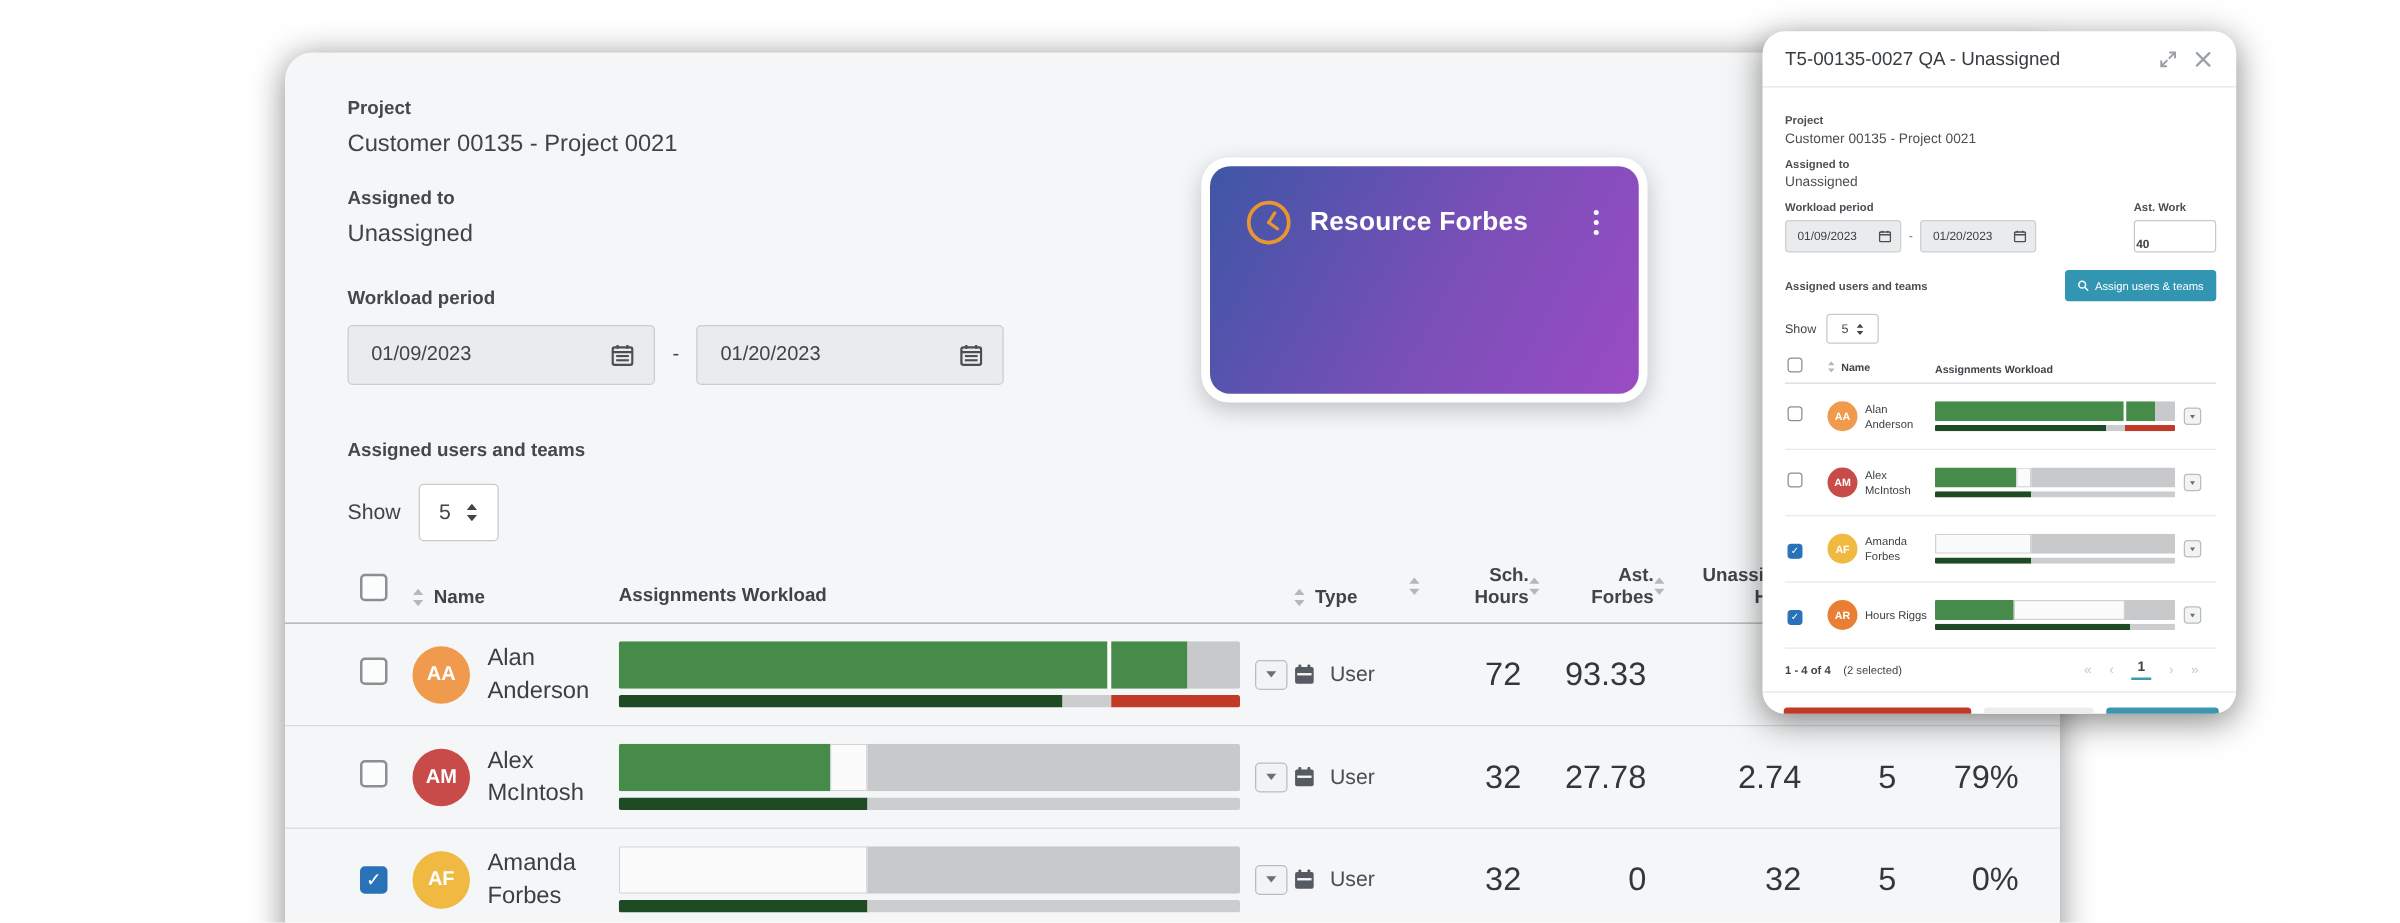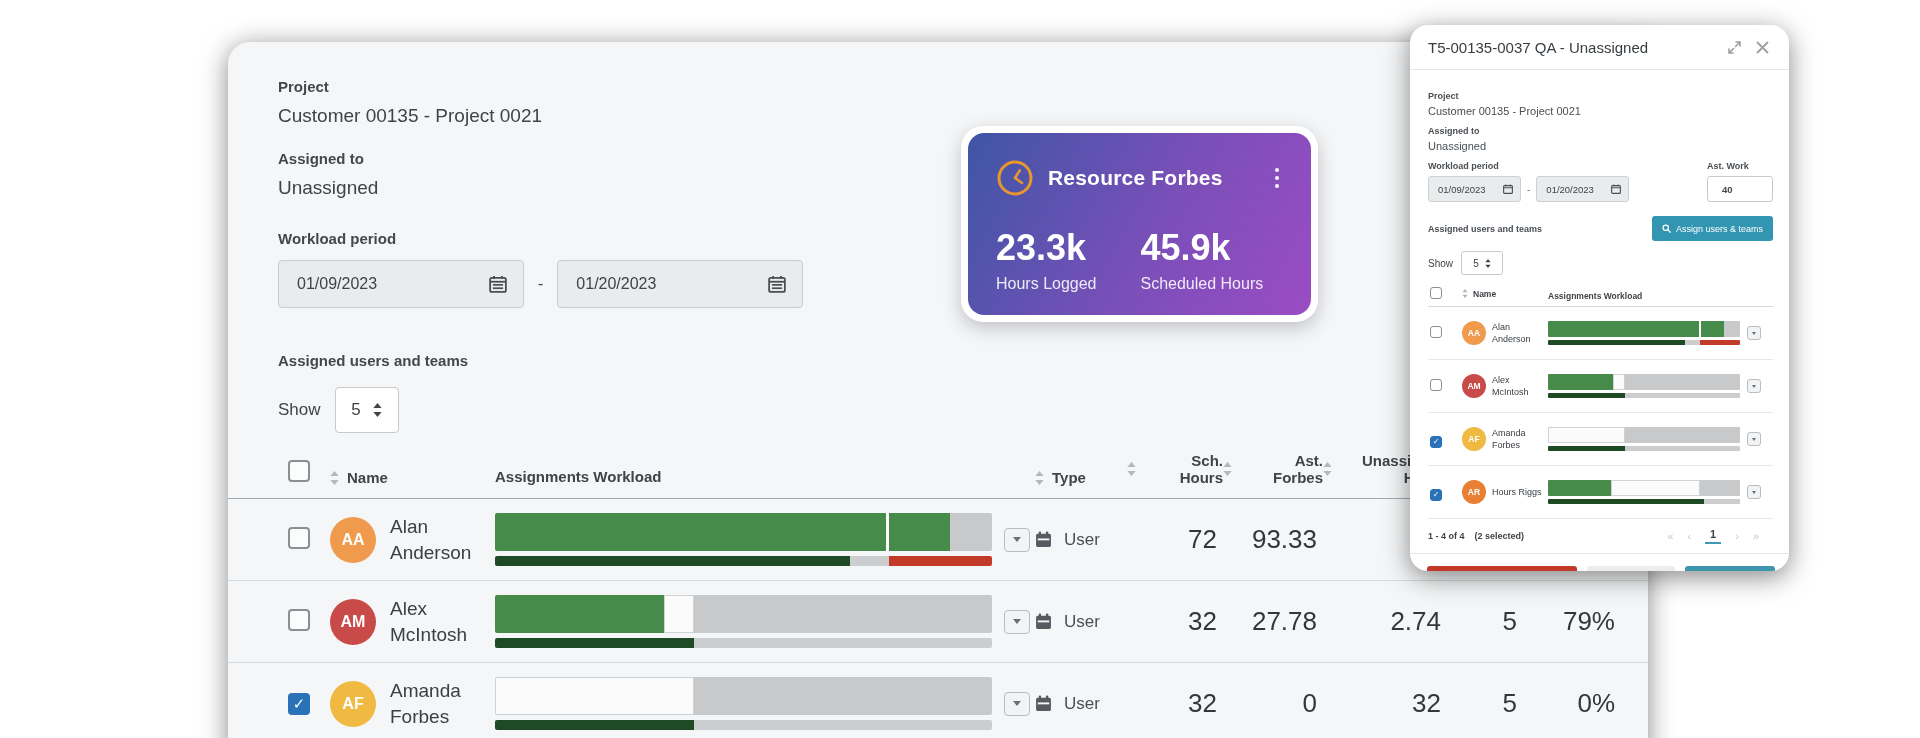--- a/index.html
+++ b/index.html
@@ -85,21 +85,21 @@
   .sval { font-size:11px; color:#4a4f54; margin-top:4px; }
   .mrow { margin-top:9px; }
   .period-row { display:flex; margin-top:9px; }
   .work-col { margin-left:auto; width:66px; }
   .mini-dates { display:flex; align-items:center; gap:6px; margin-top:5px; }
   .mini-date { width:93px; height:26px; background:#e9ebec; border:1px solid #ccd0d2; border-radius:3px;
     display:flex; align-items:center; padding:0 7px 0 9px; }
   .mini-date .dtxt { font-size:9.5px; flex:1; color:#3f4449; }
   .mini-dash { font-size:10px; color:#6a6f73; }
   .work-input { width:66px; height:26px; border:1px solid #c6cacc; border-radius:3px; background:#fff;
-    font-size:9.5px; display:flex; align-items:center; padding-left:14px; margin-top:5px;font-weight:bold; }
+    font-size:9.5px; display:flex; align-items:flex-end; padding-left:1px; margin-top:5px;font-weight:bold; }
   .assign-row { display:flex; align-items:center; margin-top:14px; }
   .btn { border:none; border-radius:3px; color:#fff; font-size:9px; font-family:inherit;
     display:inline-flex; align-items:center; justify-content:center; gap:5px; cursor:pointer; }
   .btn-assign { margin-left:auto; height:25px; padding:0 10px; background:#3295B2; }
   .mshow-row { display:flex; align-items:center; gap:8px; margin-top:10px; }
   .mshow-row .show-lbl { font-size:10px; }
   .mselect { width:42px; height:24px; font-size:10px; gap:6px; border-radius:3px; }
   .mm-header, .mm-row { display:flex; align-items:center; padding-left:2px; }
   .mm-header { height:26px; margin-top:6px; border-bottom:1px solid #d6d9db; }
   .mm-row { height:53px; border-bottom:1px solid #e6e8ea; }
@@ -115,21 +115,21 @@
   .mbarstack { width:213px; } 
   .mbar { display:flex; width:100%; overflow:hidden; border-radius:1px; }
   .mbar.top { height:16px; } .mbar.thin { height:5px; margin-top:3px; }
   .mbar span { display:block; height:100%; }
   .mdd { width:15px; height:14px; margin-left:7px; border:1px solid #b9bdbf; border-radius:3px;
     background:#f2f3f4; display:inline-flex; align-items:center; justify-content:center; cursor:pointer; }
   .mcaret { width:0; height:0; border-left:2.5px solid transparent; border-right:2.5px solid transparent;
     border-top:3px solid #6a6f73; }
   .pag-row { display:flex; align-items:center; height:34px; }
   .pag-left { font-size:9px; color:#3f4449; display:flex; gap:10px; align-items:baseline; }
-  .pag-range { font-weight:bold; } .pag-sel { font-weight:bold; }
+  .pag-range { font-weight:bold; } .pag-sel { font-weight:normal; }
   .pager { margin-left:auto; display:flex; align-items:center; gap:14px; padding-right:14px;
     font-size:11px; color:#c3c7c9; }
   .pager .pg { cursor:pointer; }
   .pager .cur { color:#3f4449; font-weight:bold; border-bottom:2px solid #3D9AB5; padding:0 5px 2px; }
   .mo-foot { border-top:1px solid #e4e6e8; padding:12px 14px 0 17px; }
   .foot-r1 { display:flex; gap:10px; }
   .btn-delete { background:#C13A28; height:26px; width:150px; position:relative; }
   .btn-view { background:#EBEDEE; color:#4a4f54; height:26px; width:88px; }
   .btn-split { background:#3D95AE; height:26px; flex:1; }
 </style>
@@ -193,30 +193,20 @@
                 <line x1="19" y1="19" x2="26" y2="24" stroke="#E8962E" stroke-width="2.6" stroke-linecap="round"></line>
               </svg>
           </span>
           <span class="stats-title">Resource Forbes</span>
           <span class="kebab">
               <i></i>
               <i></i>
               <i></i>
             </span>
         </div>
-        <div class="stats-nums">
-          <div class="stat">
-            <div class="n">23.3k</div>
-            <div class="l">Hours Logged</div>
-          </div>
-          <div class="stat">
-            <div class="n">45.9k</div>
-            <div class="l">Scheduled Hours</div>
-          </div>
-        </div>
       </div>
     </div>
 
     <div class="fieldgrp users-lbl lbl">Assigned users and teams</div>
 
     <div class="show-row">
       <span class="show-lbl">Show</span>
       <div class="selectbox">
         <span>5</span>
         <svg width="9" height="14" viewBox="0 0 9 14">
@@ -387,21 +377,21 @@
   <div class="c-unass num">32</div>
   <div class="c-x5 num">5</div>
   <div class="c-x6 num">0%</div>
 </div>
         </div>
     </div>
   </div>
 
   <div class="modal">
     <div class="mo-title">
-      <span class="t">T5-00135-0037 QA - Unassigned</span>
+      <span class="t">T5-00135-0027 QA - Unassigned</span>
       <span class="icobtn">
         <svg width="15" height="15" viewBox="0 0 15 15">
             <path d="M9 2 h4 v4 M13 2 L8.5 6.5 M6 13 H2 V9 M2 13 L6.5 8.5" fill="none" stroke="#9aa0a5" stroke-width="1.6" stroke-linecap="round"></path>
           </svg>
       </span>
       <span class="icobtn" style="margin-left:6px;">
         <svg width="13" height="13" viewBox="0 0 13 13">
             <path d="M1.5 1.5 L11.5 11.5 M11.5 1.5 L1.5 11.5" stroke="#9aa0a5" stroke-width="1.8" stroke-linecap="round"></path>
           </svg>
       </span>

